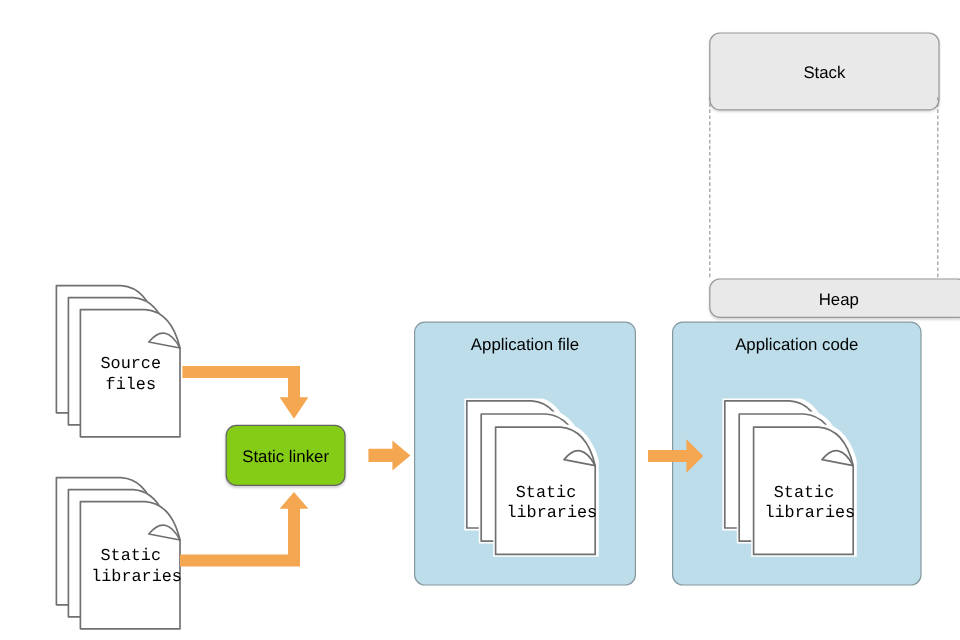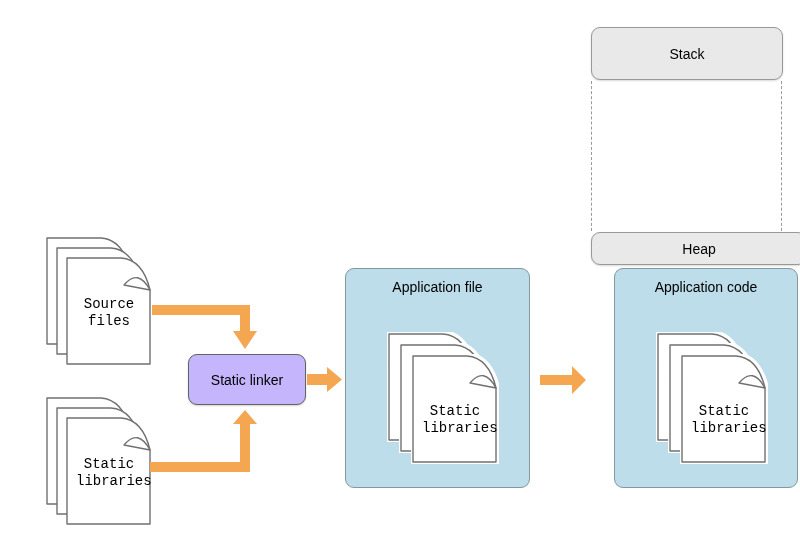--- a/index.html
+++ b/index.html
@@ -3,34 +3,34 @@
 <meta charset="utf-8">
 <style>
   html,body{margin:0;padding:0;background:#fff;}
   .canvas{
     position:relative;width:800px;height:533px;background:#fff;overflow:hidden;
     font-family:"Liberation Sans","DejaVu Sans",sans-serif;color:#000;
   }
   
   .box{position:absolute;box-sizing:border-box;border-radius:9px;}
   .box-linker{
-    left:188px;top:354px;width:118px;height:51px;
-    background:#c4b5fd;border:1.5px solid #636363;
+    left:188px;top:354px;width:100px;height:51px;
+    background:#84cc16;border:1.5px solid #636363;
     display:flex;align-items:center;justify-content:center;
     font-size:14px;box-shadow:0 1px 2px rgba(0,0,0,.18);
   }
   .box-blue{background:#BCDDE9;border:1.5px solid #85989F;}
   .box-appfile{left:345px;top:268px;width:185px;height:220px;}
-  .box-appcode{left:614px;top:268px;width:184px;height:220px;}
+  .box-appcode{left:560px;top:268px;width:208px;height:220px;}
   .box-gray{
     background:#E9E9E9;border:1.5px solid #999;
     display:flex;align-items:center;justify-content:center;font-size:14px;
     box-shadow:0 1px 2px rgba(0,0,0,.15);
   }
-  .box-stack{left:591px;top:27px;width:192px;height:53px;}
+  .box-stack{left:591px;top:27px;width:192px;height:65px;}
   .box-heap{left:591px;top:232px;width:216px;height:33px;}
   .box-title{position:absolute;left:0;right:0;top:10px;text-align:center;font-size:14px;}
   .dash{position:absolute;top:81px;height:150px;width:0;border-left:1.5px dashed #999;}
   .dash-l{left:591px;}
   .dash-r{left:781px;}
   
   .doc-stack{position:absolute;width:112px;height:134px;}
   .doc{position:absolute;width:88px;height:110px;}
   .d0{left:0;top:0}.d1{left:10px;top:10px}.d2{left:20px;top:20px}
   .g0{left:0;top:0}.g1{left:12px;top:11px}.g2{left:24px;top:22px}

